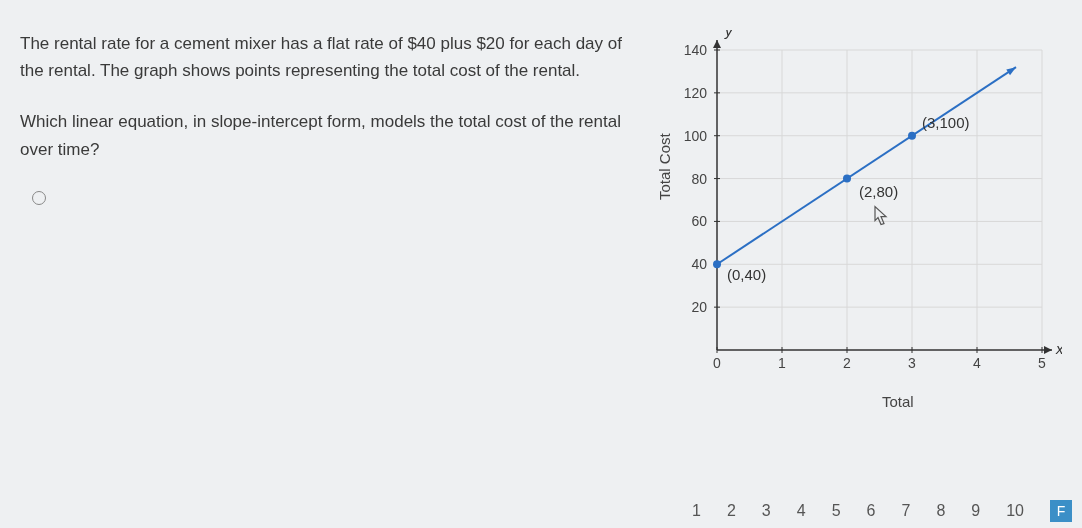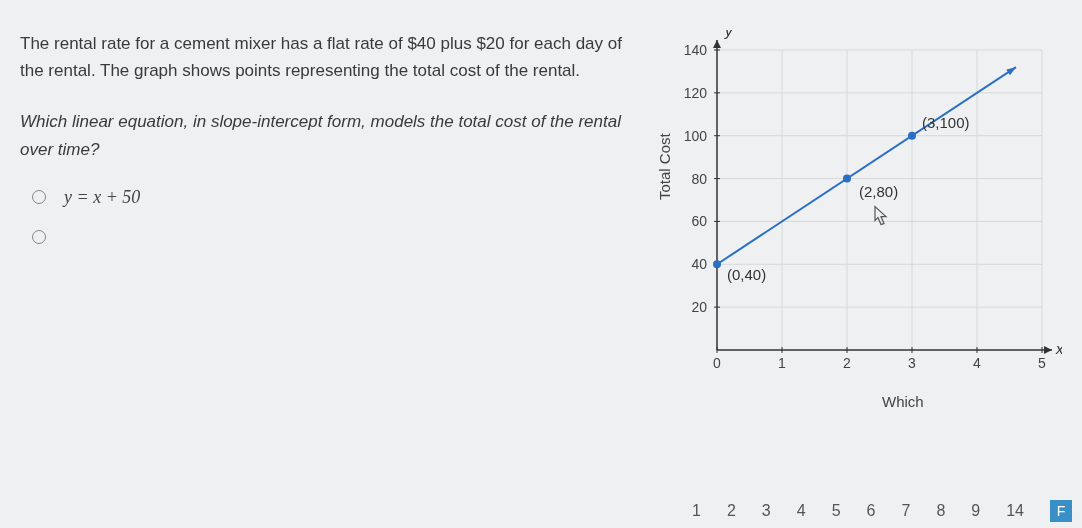--- a/index.html
+++ b/index.html
@@ -17,21 +17,21 @@
       gap: 4px;
     }
     .left {
       flex: 1;
       color: #3a3a3a;
       font-size: 17px;
       line-height: 1.6;
       padding-right: 10px;
     }
     .para1 { margin-bottom: 24px; }
-    .para2 { margin-bottom: 20px; font-style: italic; }
+    .para2 { margin-bottom: 28px; }
     .options { display: flex; flex-direction: column; gap: 18px; }
     .option {
       display: flex;
       align-items: center;
       gap: 18px;
       padding-left: 12px;
       font-style: italic;
       font-family: "Times New Roman", serif;
       font-size: 18px;
       color: #444;
@@ -85,24 +85,20 @@
 </head>
 <body>
 
 <div class="container">
   <div class="left">
     <p class="para1">The rental rate for a cement mixer has a flat rate of $40 plus $20 for each day of the rental. The graph shows points representing the total cost of the rental.</p>
     <p class="para2">Which linear equation, in slope-intercept form, models the total cost of the rental over time?</p>
     <div class="options">
       <div class="option">
         <span class="radio"></span>
-        <span>y = x + 50</span>
-      </div>
-      <div class="option">
-        <span class="radio"></span>
       </div>
     </div>
   </div>
 
   <div class="right">
     <div class="ylabel">Total Cost</div>
     <div class="chart-wrap">
       <svg id="chart-svg" width="400" height="360">
           <line x1="120" y1="320" x2="120" y2="20" stroke="#d8d8d8" stroke-width="1"></line>
           <line x1="185" y1="320" x2="185" y2="20" stroke="#d8d8d8" stroke-width="1"></line>
@@ -152,29 +148,29 @@
           <polygon points="354,37.14285714285717 348.0450414291941,45.176440927195586 344.27001969573956,39.450991298122915" fill="#2b6fc4"></polygon>
           <circle cx="55" cy="234.28571428571428" r="4" fill="#2b6fc4"></circle>
           <text x="65" y="250.28571428571428" font-size="15" fill="#333" text-anchor="start">(0,40)</text>
           <circle cx="185" cy="148.57142857142858" r="4" fill="#2b6fc4"></circle>
           <text x="197" y="166.57142857142858" font-size="15" fill="#333" text-anchor="start">(2,80)</text>
           <circle cx="250" cy="105.71428571428572" r="4" fill="#2b6fc4"></circle>
           <text x="260" y="97.71428571428572" font-size="15" fill="#333" text-anchor="start">(3,100)</text>
           <path d="M213 176.57142857142858 l0 14 l3 -3 l3 7 l3 -1 l-3 -7 l5 0 z" fill="none" stroke="#555" stroke-width="1.2"></path>
         </svg>
     </div>
-    <div class="xlabel">Which</div>
+    <div class="xlabel">Total</div>
   </div>
 </div>
 
 <div class="footer">
   <span>1</span>
   <span>2</span>
   <span>3</span>
   <span>4</span>
   <span>5</span>
   <span>6</span>
   <span>7</span>
   <span>8</span>
   <span>9</span>
-  <span>14</span>
+  <span>10</span>
   <span class="box">F</span>
 </div>
 
 </body></html>

